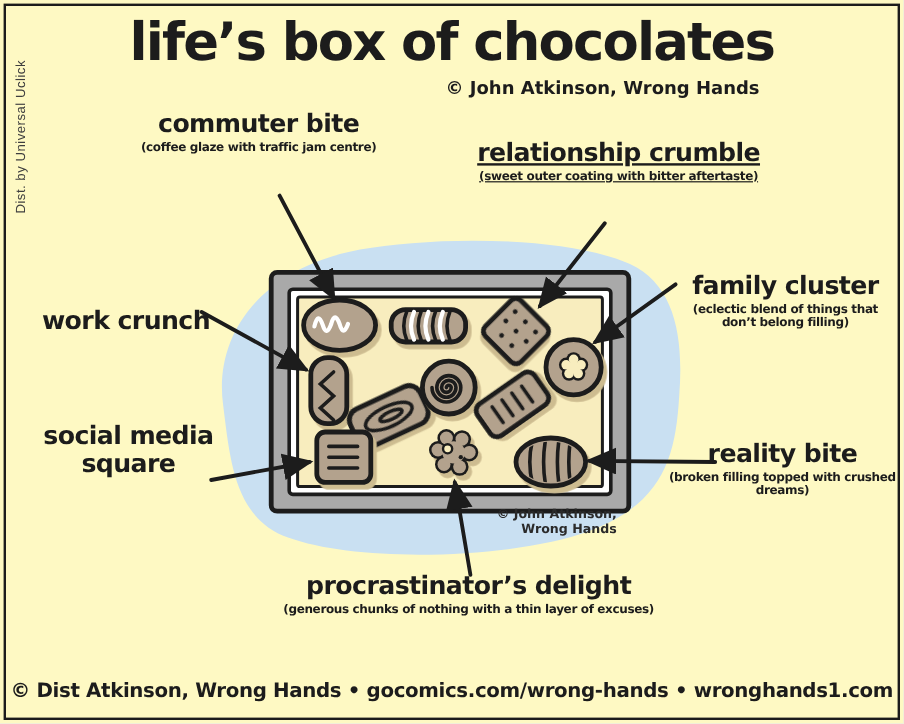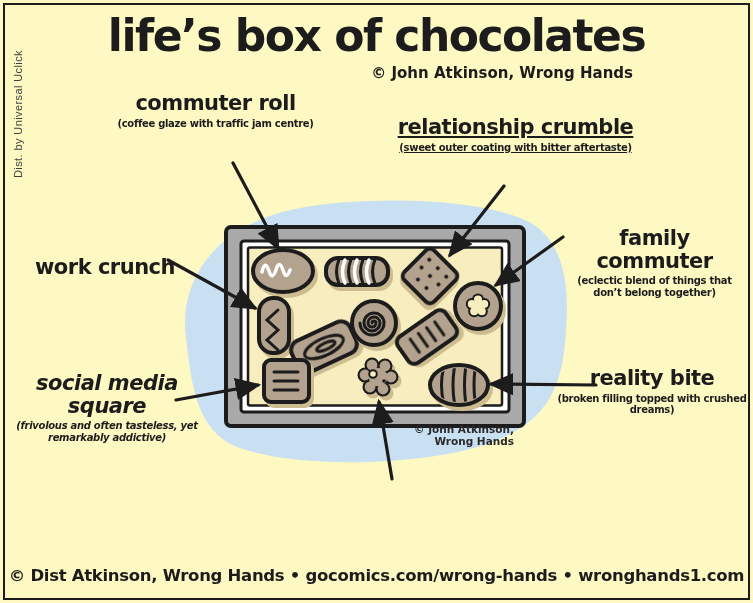--- a/index.html
+++ b/index.html
@@ -175,46 +175,49 @@
     <line class="arrow" marker-end="url(#ah)" x1="176" y1="400" x2="258" y2="385"></line>
     <line class="arrow" marker-end="url(#ah)" x1="596" y1="385" x2="491" y2="384"></line>
     <line class="arrow" marker-end="url(#ah)" x1="392" y1="479" x2="379" y2="402"></line>
   </svg>
 
   <div class="title">life’s box of chocolates</div>
   <div class="byline">© John Atkinson, Wrong Hands</div>
   <div class="dist">Dist. by Universal Uclick</div>
 
   <div class="label" style="left:113px; top:92px; width:205px;">
-    <div class="label-name">commuter roll</div>
+    <div class="label-name">commuter bite</div>
     <div class="label-desc">(coffee glaze with traffic jam centre)</div>
   </div>
 
   <div class="label" style="left:383px; top:116px; width:265px;text-decoration:underline;">
     <div class="label-name">relationship crumble</div>
     <div class="label-desc">(sweet outer coating with bitter aftertaste)</div>
   </div>
 
   <div class="label" style="left:20px; top:233px; width:170px;margin-top:23px;">
     <div class="label-name">work crunch</div>
   </div>
 
   <div class="label" style="left:562px; top:227px; width:185px;">
-    <div class="label-name">family commuter</div>
-    <div class="label-desc">(eclectic blend of things that don’t belong together)</div>
-  </div>
-
-  <div class="label" style="left:12px; top:372px; width:190px;font-style:italic;">
+    <div class="label-name">family cluster</div>
+    <div class="label-desc">(eclectic blend of things that don’t belong filling)</div>
+  </div>
+
+  <div class="label" style="left:12px; top:352px; width:190px;">
     <div class="label-name">social media square</div>
-    <div class="label-desc">(frivolous and often tasteless, yet remarkably addictive)</div>
   </div>
 
   <div class="label" style="left:557px; top:367px; width:190px;">
     <div class="label-name">reality bite</div>
     <div class="label-desc">(broken filling topped with crushed dreams)</div>
   </div>
 
+  <div class="label" style="left:228px; top:477px; width:325px;">
+    <div class="label-name">procrastinator’s delight</div>
+    <div class="label-desc">(generous chunks of nothing with a thin layer of excuses)</div>
+  </div>
 
   <div class="box-credit">© John Atkinson, Wrong Hands</div>
   <div class="footer">© Dist Atkinson, Wrong Hands • gocomics.com/wrong-hands • wronghands1.com</div>
 
   <div class="frame-border"></div>
 </div>
 
 </body></html>

